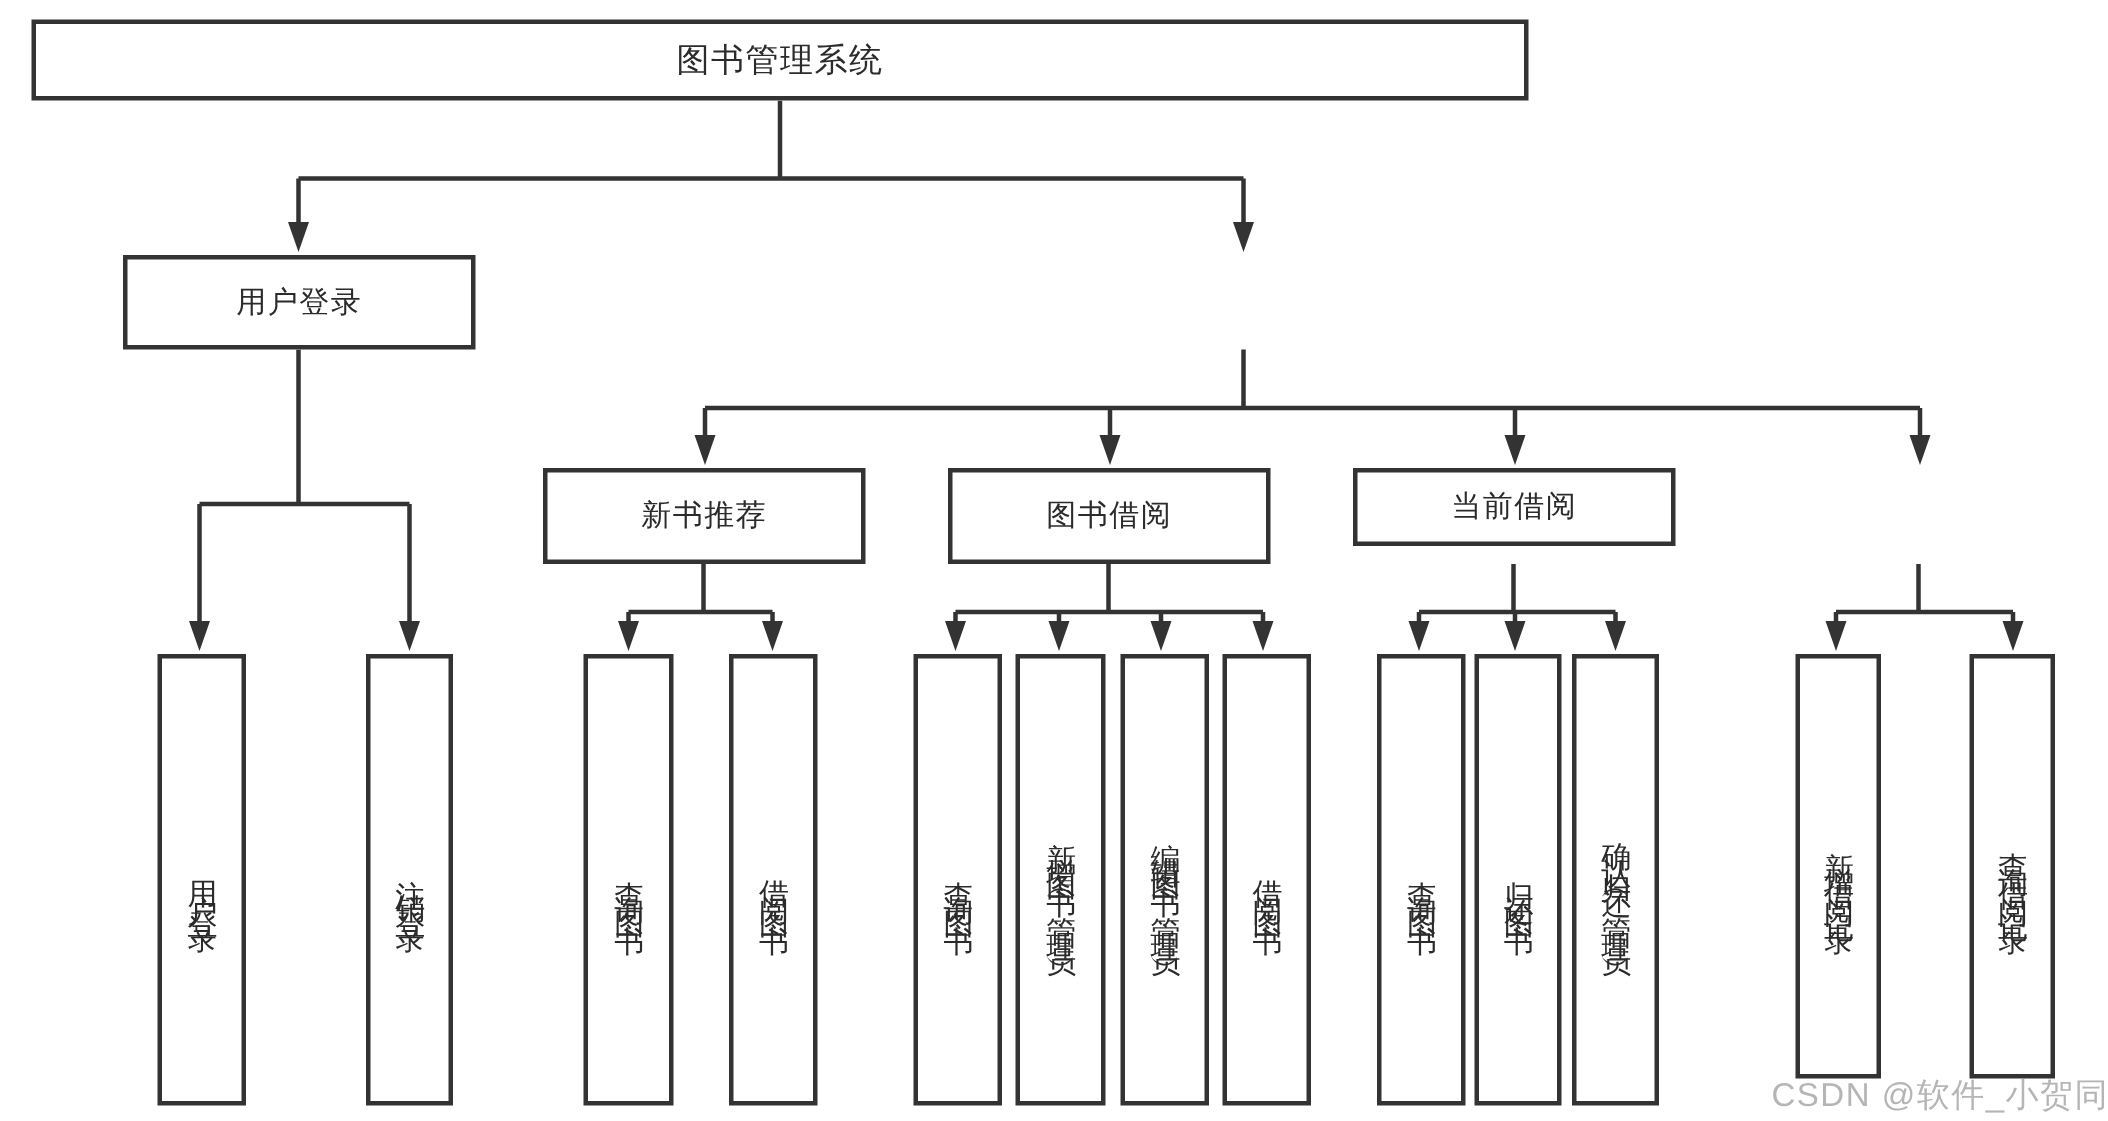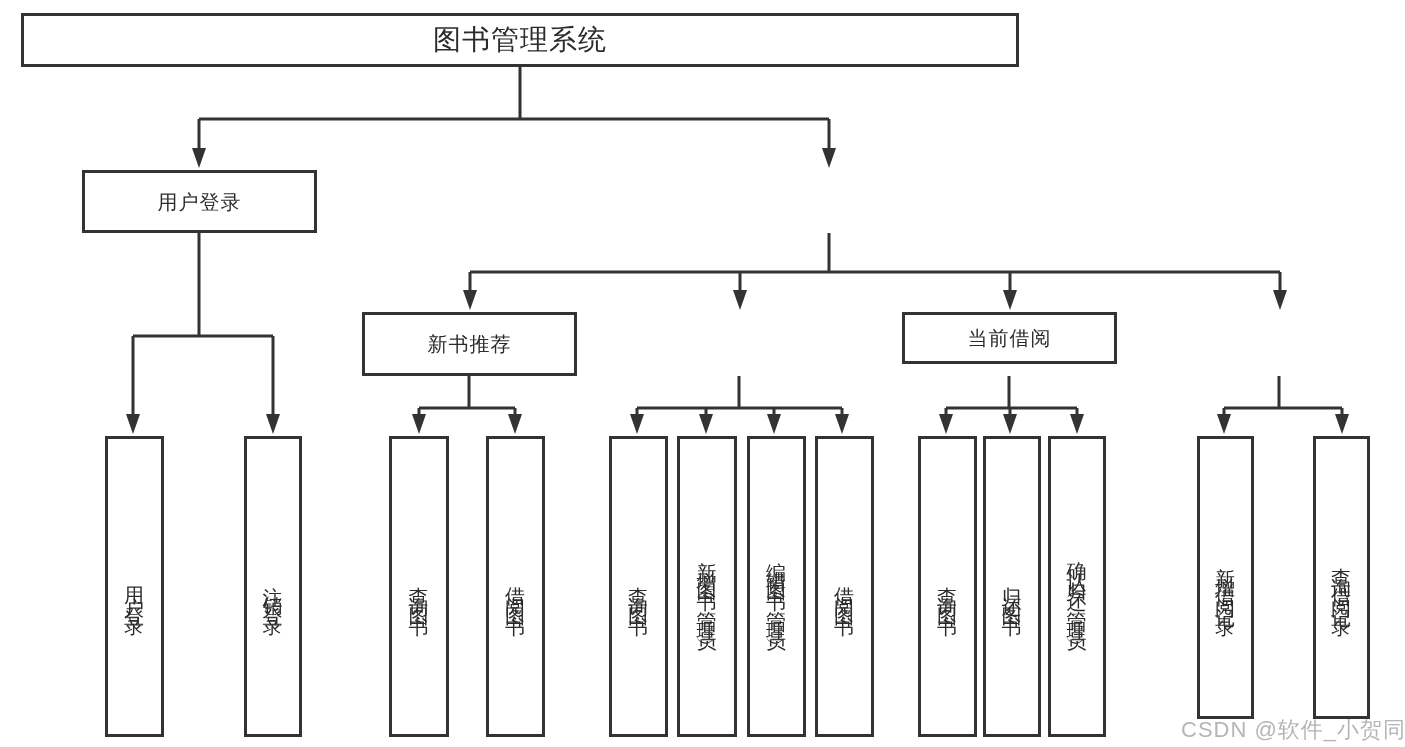--- a/index.html
+++ b/index.html
@@ -16,21 +16,21 @@
     box-sizing:border-box;
     background:#ffffff;
     border:3px solid #333333;
     display:flex;
     align-items:center;
     justify-content:center;
     color:#2b2b2b;
     line-height:1;
   }
   .node.h{font-size:20px;letter-spacing:1px;}
-  .node.root{font-size:28px;}
+  .node.root{font-size:22px;}
   .node.v{
     writing-mode:vertical-rl;
     text-orientation:mixed;
     font-size:20px;
     letter-spacing:10px;
     padding-top:8px;
   }
   .watermark{
     position:absolute;
     left:1181px;
@@ -92,20 +92,21 @@
       <polygon points="1217,414 1231,414 1224,434"></polygon>
       <polygon points="1335,414 1349,414 1342,434"></polygon>
     </g>
   </svg>
 
   <div class="node h root" style="left:21px;top:13px;width:998px;height:54px">图书管理系统</div>
 
   <div class="node h" style="left:82px;top:170px;width:235px;height:63px">用户登录</div>
 
   <div class="node h" style="left:362px;top:312px;width:215px;height:64px">新书推荐</div>
+  <div class="node h" style="left:632px;top:312px;width:215px;height:64px">图书借阅</div>
   <div class="node h" style="left:902px;top:312px;width:215px;height:52px">当前借阅</div>
 
   <div class="node v" style="left:105px;top:436px;width:59px;height:301px">用户登录</div>
   <div class="node v" style="left:244px;top:436px;width:58px;height:301px">注销登录</div>
 
   <div class="node v" style="left:389px;top:436px;width:60px;height:301px">查询图书</div>
   <div class="node v" style="left:486px;top:436px;width:59px;height:301px">借阅图书</div>
 
   <div class="node v" style="left:609px;top:436px;width:59px;height:301px">查询图书</div>
   <div class="node v" style="left:677px;top:436px;width:60px;height:301px">新增图书（管理员）</div>

